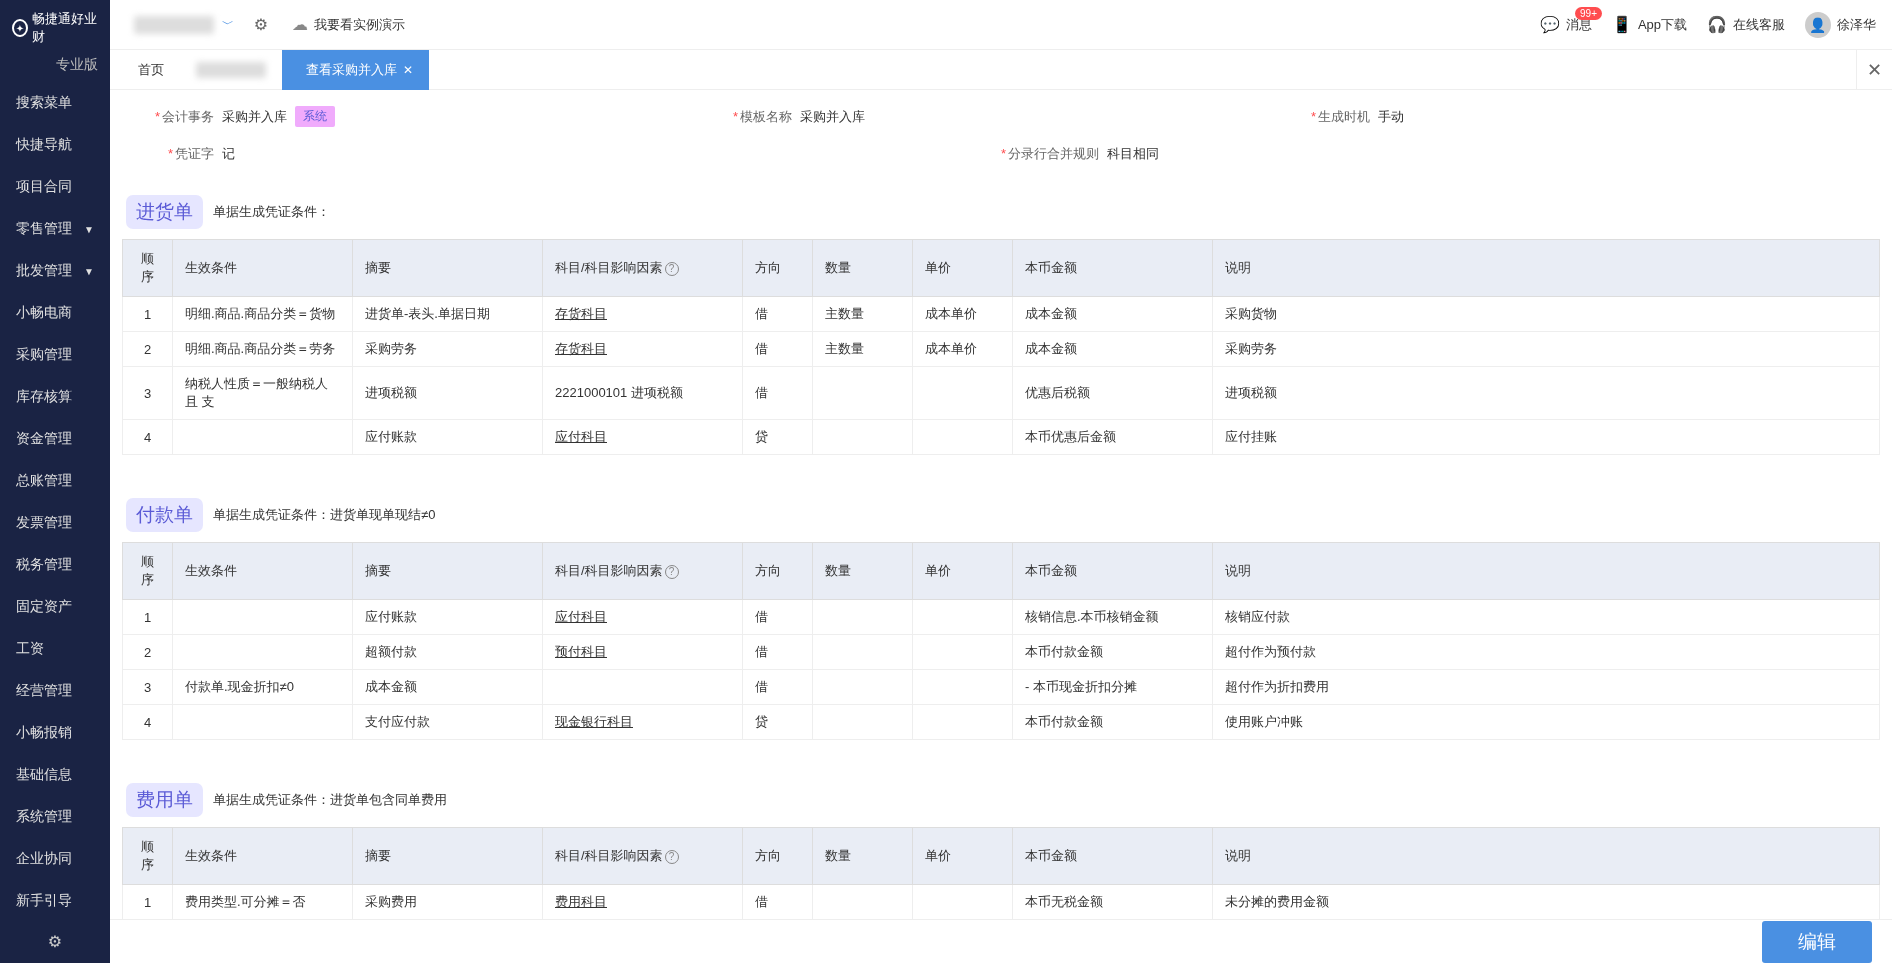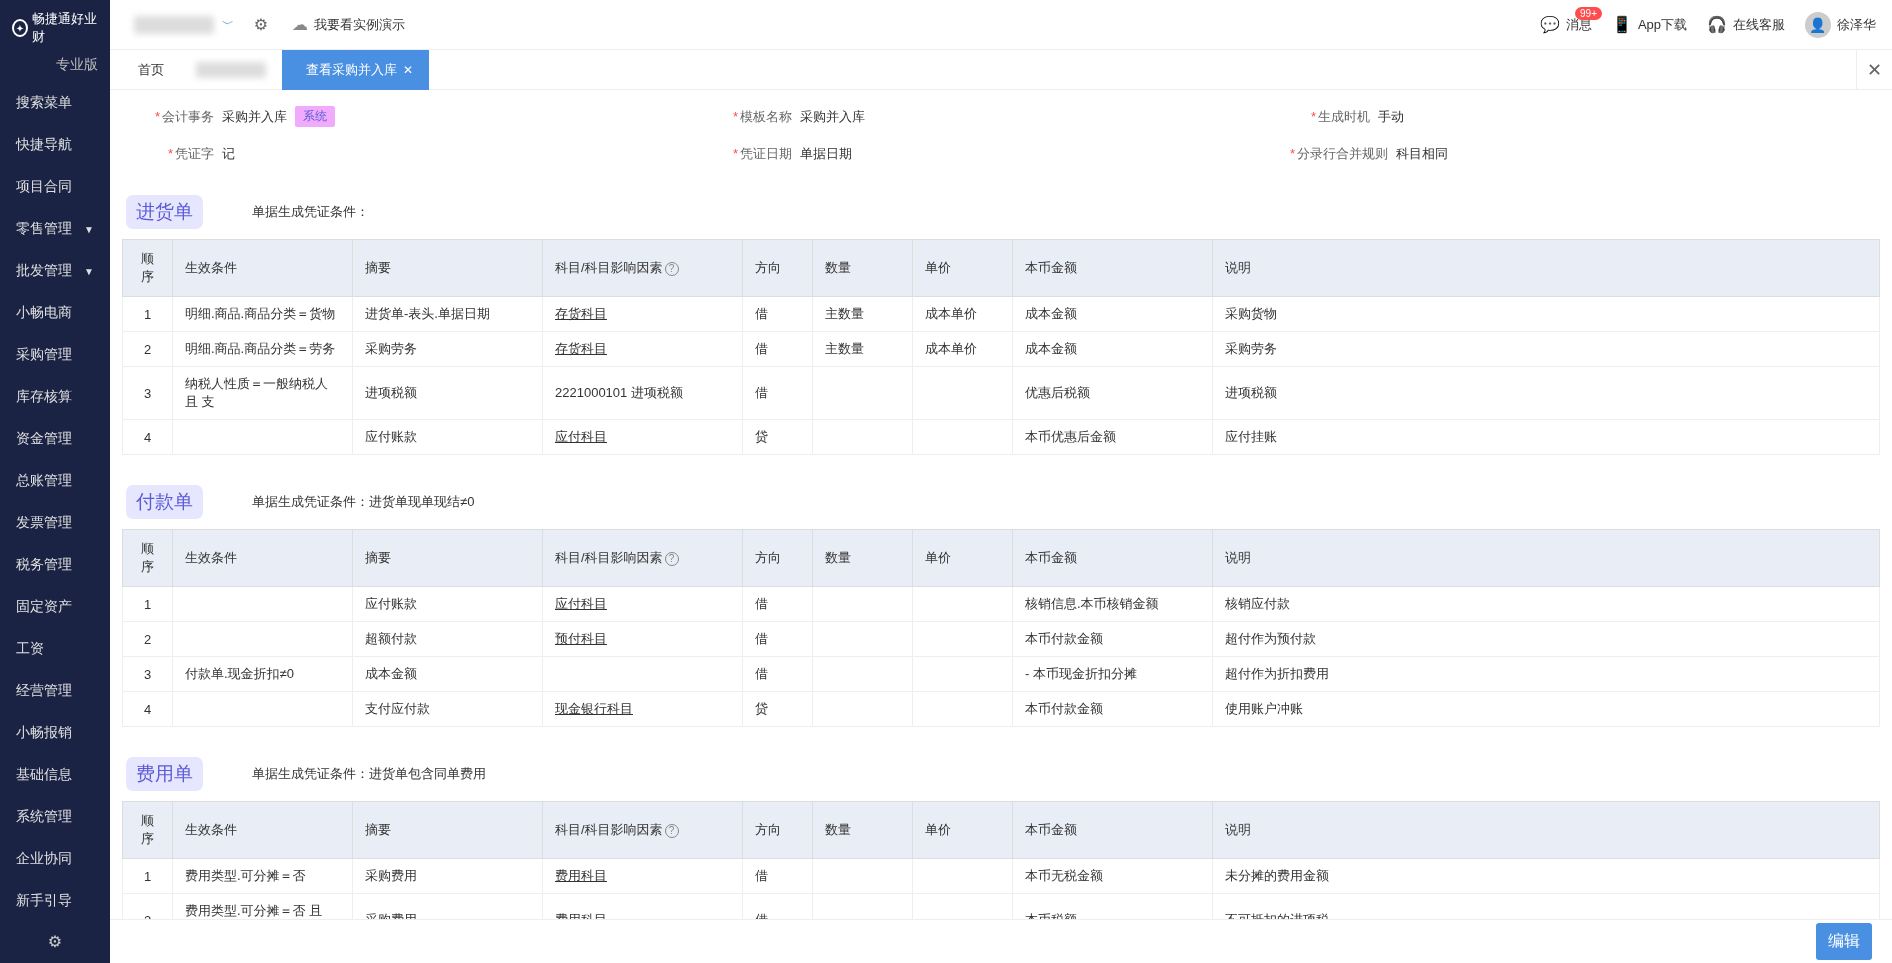--- a/index.html
+++ b/index.html
@@ -49,40 +49,40 @@
 .form-section { padding: 16px 12px 4px; }
 .form-row { display: flex; margin-bottom: 18px; }
 .form-cell { flex: 1; display: flex; align-items: center; gap: 8px; padding-right: 20px; }
 .form-cell .req { color: #ff4d4f; margin-right: 2px; }
 .form-cell .label { color: #666; min-width: 80px; text-align: right; }
 .form-cell .value { color: #333; }
 .tag-box { background: #f0abfc; color: #5b5bd6; padding: 2px 8px; border-radius: 2px; font-size: 12px; }
 
 .section-header { display: flex; align-items: center; gap: 10px; padding: 10px 4px; }
 .section-tab { background: #e6e6ff; color: #5b5bd6; padding: 4px 10px; border-radius: 7px; font-size: 19px; }
-.section-cond { color: #333; margin-left: 39px; }
-
-
-.tbl { width: 100%; border-collapse: collapse; margin-bottom: 20px; border-radius: 23px; }
+.section-cond { color: #333; }
+
+
+.tbl { width: 100%; border-collapse: collapse; margin-bottom: 33px; border-radius: 23px; }
 .tbl th { background: #e9edf5; color: #333; font-weight: normal; text-align: left; padding: 10px 12px; border: 1px solid #ddd; font-size: 13px; }
 .tbl td { padding: 8px 12px; border: 1px solid #eee; color: #333; font-size: 13px; height: 34px; }
 .tbl .col-seq { width: 50px; text-align: center; }
 .tbl .col-cond { width: 180px; }
 .tbl .col-summary { width: 190px; }
 .tbl .col-subject { width: 200px; }
 .tbl .col-dir { width: 70px; }
 .tbl .col-qty { width: 100px; }
 .tbl .col-price { width: 100px; }
 .tbl .col-amt { width: 200px; }
 .underline-text { text-decoration: underline; color: #333; }
 .help-icon { display: inline-block; width: 14px; height: 14px; border: 1px solid #888; border-radius: 50%; font-size: 10px; line-height: 12px; text-align: center; color: #888; margin-left: 2px; }
 
 
 .footer { position: absolute; bottom: 0; left: 110px; right: 0; height: 44px; background: #fff; border-top: 1px solid #eee; display: flex; align-items: center; justify-content: flex-end; padding: 0 20px; }
-.btn-edit { background: #4a90e2; color: #fff; padding: 8px 12px; border: none; border-radius: 3px; cursor: pointer; font-size: 16px; }
+.btn-edit { background: #4a90e2; color: #fff; padding: 8px 36px; border: none; border-radius: 3px; cursor: pointer; font-size: 19px; }
 
 .content-inner { padding-bottom: 60px; }
 </style>
 </head>
 <body>
 
 <div class="app">
 
   <div class="sidebar">
     <div class="brand">
@@ -222,24 +222,20 @@
               <span class="label"><span class="req">*</span><span>生成时机</span></span>
               <span class="value">手动</span>
             </div>
           </div>
           <div class="form-row">
             <div class="form-cell">
               <span class="label"><span class="req">*</span><span>凭证字</span></span>
               <span class="value">记</span>
             </div>
             <div class="form-cell">
-              <span class="label"><span class="req">*</span><span>凭证日期</span></span>
-              <span class="value">单据日期</span>
-            </div>
-            <div class="form-cell">
               <span class="label"><span class="req">*</span><span>分录行合并规则</span></span>
               <span class="value">科目相同</span>
             </div>
           </div>
         </div>
 
         <div class="section-header">
           <span class="section-tab">进货单</span>
           <span class="section-cond">单据生成凭证条件：</span>
         </div>

